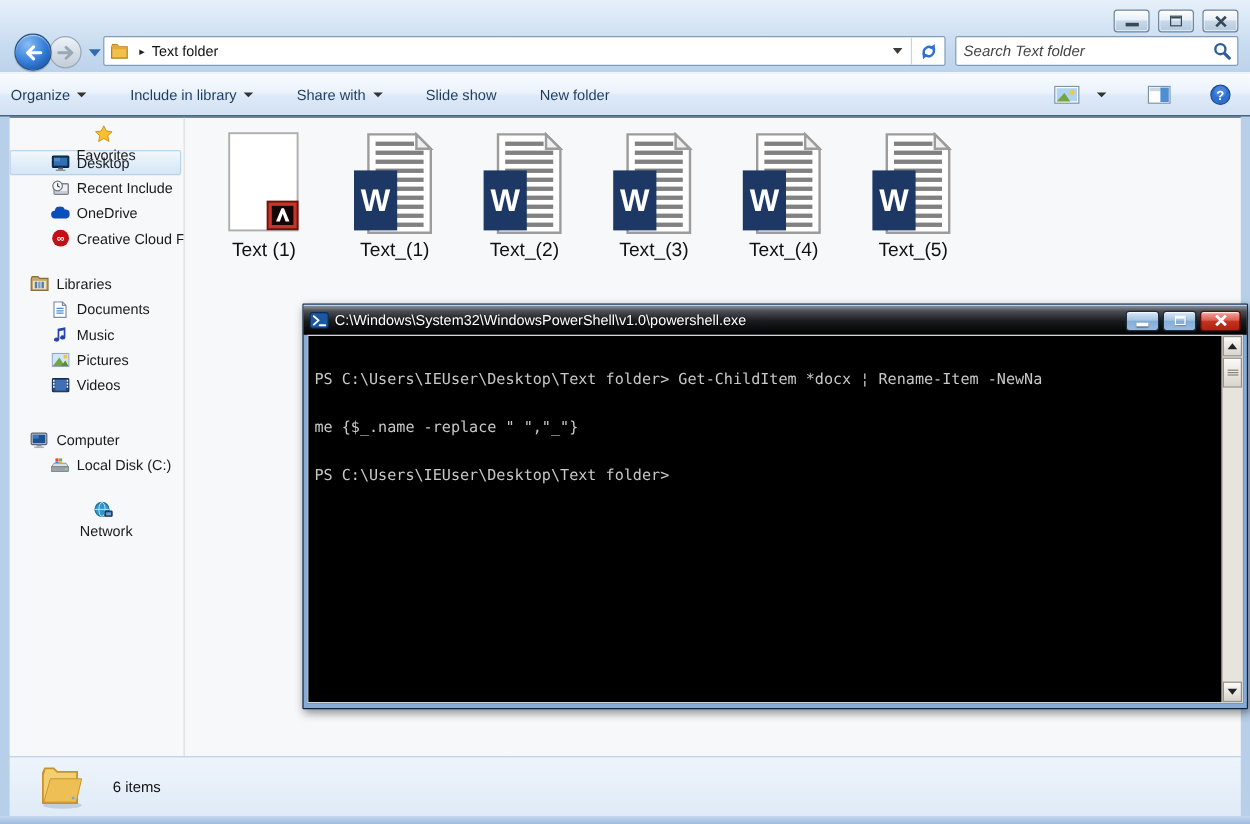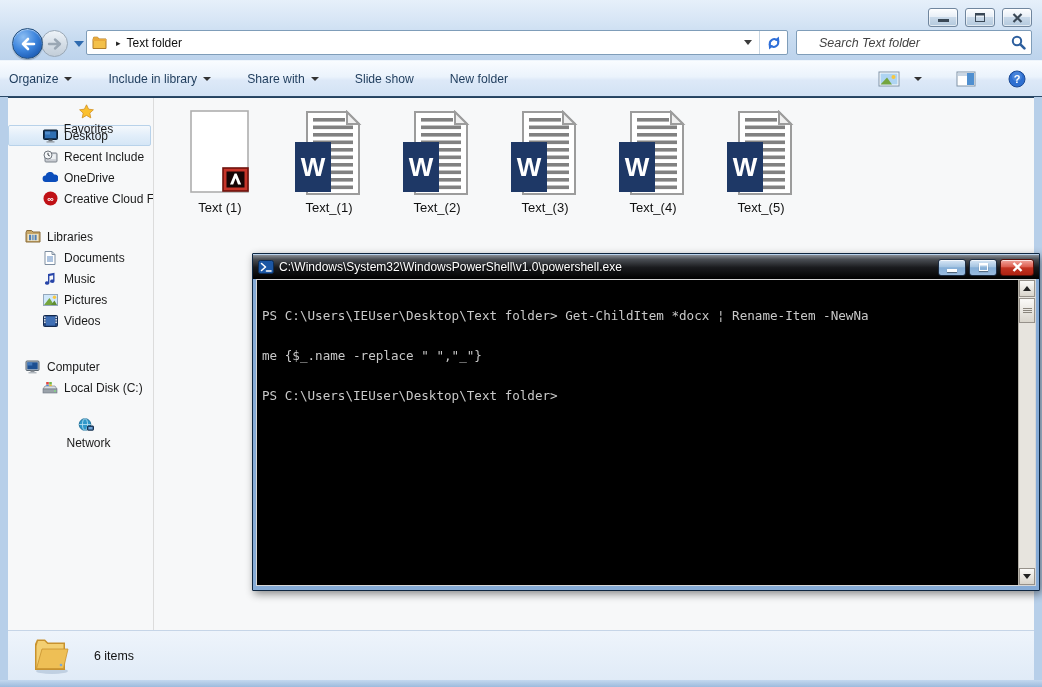--- a/index.html
+++ b/index.html
@@ -36,21 +36,21 @@
   .crumb-sep { font-size:9px; color:#222; margin:0 6px 0 7px; }
   .crumb-label { color:#111; }
   .address-spacer { flex:1; }
   .address-drop { width:22px; height:100%; display:flex; align-items:center; justify-content:center; }
   .address-drop .tri { width:0; height:0; border-left:4px solid transparent; border-right:4px solid transparent; border-top:5px solid #3c3c3c; }
   .refresh-btn { width:28px; height:100%; border-left:1px solid #c9d6e2; display:flex; align-items:center; justify-content:center; }
 
   .search-box { position:absolute; left:796px; top:4px; width:236px; height:25px; background:#fff;
     border:1px solid #7f9db9; border-radius:2px; display:flex; align-items:center; }
   .search-box input { flex:1; border:none; outline:none; font-family:"Liberation Sans",sans-serif;
-    font-size:12.5px; padding:0 22px; color:#14532d; background:transparent; }
+    font-size:12.5px; padding:0 6px; color:#14532d; background:transparent; }
   .search-box input::placeholder { font-style:italic; color:#444; opacity:1; }
   .search-glyph { width:26px; display:flex; align-items:center; justify-content:center; }
 
   
   .toolbar { position:absolute; left:0; top:60px; right:0; height:37px;
     background:linear-gradient(180deg,#f9fcff 0%,#ebf3fc 45%,#dde9f8 55%,#d2e2f4 100%);
     border-top:1px solid #eef5fc; border-bottom:1px solid #2c4a68;
     display:flex; align-items:center; padding-left:9px; }
   .tb-item { display:flex; align-items:center; margin-right:36px; color:#1e3c5c; font-size:12.2px; cursor:default; }
   .tb-caret { width:0; height:0; border-left:4px solid transparent; border-right:4px solid transparent;
@@ -68,21 +68,21 @@
   .side-row .ic { width:18px; display:flex; justify-content:center; margin-right:5px; flex:0 0 18px; }
   .lvl0 { padding-left:16px; }
   .lvl1 { padding-left:33px; }
   .side-row.selected { background:linear-gradient(180deg,#f4f8fc 0%,#e2eefa 50%,#d5e6f6 100%);
     border:1px solid #b8d2ea; border-radius:2px; margin:0 2px 0 0; padding-left:32px; }
   .gap17 { margin-top:17px; } .gap25 { margin-top:25px; } .gap20 { margin-top:20px;flex-direction:column; } .gap6 { margin-top:6px;flex-direction:column; }
 
   
   .tile { position:absolute; top:4px; width:100px; height:116px; display:flex; flex-direction:column; align-items:center; }
   .tile .icon-area { height:94px; display:flex; align-items:flex-end; justify-content:center; }
-  .tile .fname { margin-top:4px; color:#111; font-size:13px; }
+  .tile .fname { margin-top:4px; color:#111; font-size:16px; }
 
   
   .ps-window { position:absolute; left:244px; top:155px; width:788px; height:338px;
     background:#86abd6; border:1px solid #0f2741; border-radius:1px;
     box-shadow:2px 3px 8px rgba(0,0,0,.45); padding:0 3px 3px; }
   .ps-titlebar { height:25px; display:flex; align-items:center;
     background:linear-gradient(180deg,#8a8f96 0%,#4a4e54 18%,#1a1b1e 52%,#000 100%);
     border-top:1px solid #b9d2ec; margin:0 -3px; padding:0 5px; }
   .ps-title { color:#fff; font-size:12px; margin-left:5px; text-shadow:0 1px 2px #000; flex:1;
     white-space:nowrap; overflow:hidden; }

